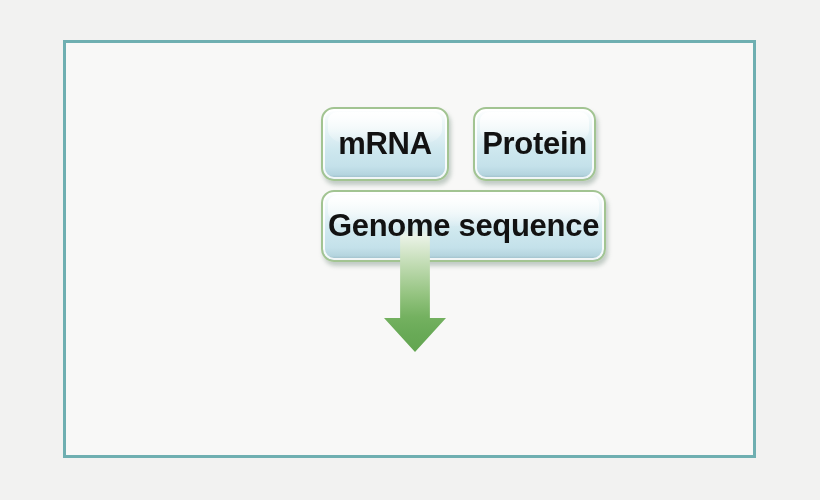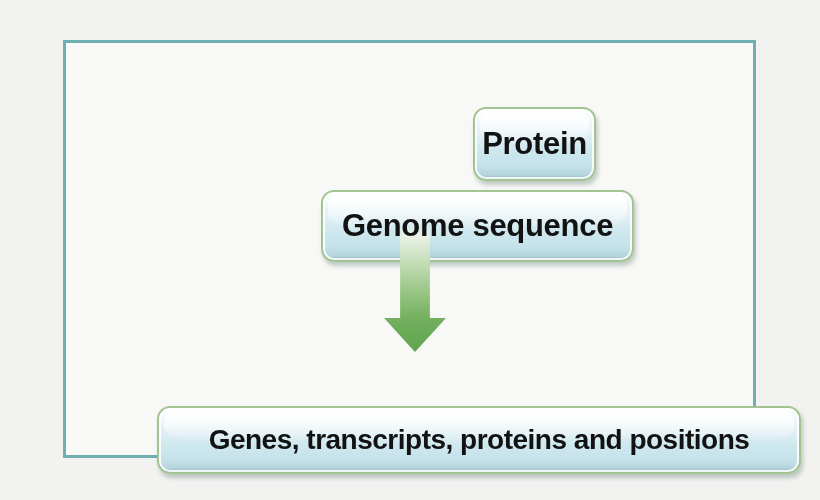--- a/index.html
+++ b/index.html
@@ -60,21 +60,21 @@
   .glossy .label {
     position: relative;
     z-index: 1;
     font-weight: bold;
     color: #121212;
     white-space: nowrap;
     letter-spacing: -0.3px;
   }
   .box-mrna    { left: 255px; top: 64px;  width: 128px; height: 74px; }
   .box-protein { left: 407px; top: 64px;  width: 123px; height: 74px; }
-  .box-genome  { left: 255px; top: 147px; width: 313px; height: 72px; text-align: center; }
+  .box-genome  { left: 255px; top: 147px; width: 285px; height: 72px; text-align: center; }
   .box-output  { left: 91px;  top: 363px; width: 644px; height: 68px; }
   .box-mrna .label,
   .box-protein .label { font-size: 31px; }
   .box-genome .label  { font-size: 31px; }
   .box-output .label  { font-size: 28px; letter-spacing: -0.5px; }
   .down-arrow {
     position: absolute;
     left: 384px;
     top: 226px;
     width: 62px;
@@ -89,29 +89,29 @@
       #63a551 100%);
     clip-path: polygon(26% 0%, 74% 0%, 74% 73%, 100% 73%, 50% 100%, 0% 73%, 26% 73%);
   }
 </style>
 </head>
 <body>
 
 <div class="page">
   <div class="frame">
 
+    <div class="glossy box-mrna">
+      <span class="label">mRNA</span>
+    </div>
 
     <div class="glossy box-protein">
       <span class="label">Protein</span>
     </div>
 
     <div class="glossy box-genome">
       <span class="label">Genome sequence</span>
     </div>
 
-    <div class="glossy box-output">
-      <span class="label">Genes, transcripts, proteins and positions</span>
-    </div>
 
   </div>
 
   <div class="down-arrow"></div>
 </div>
 
 </body></html>

